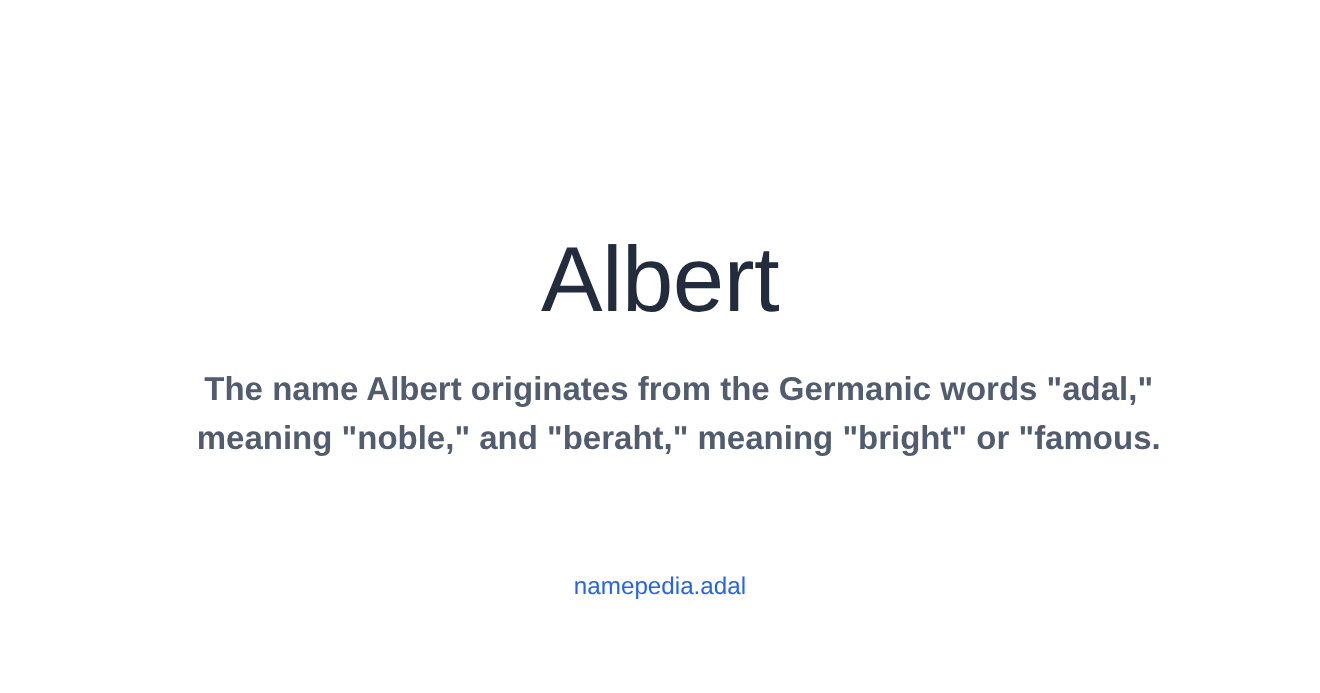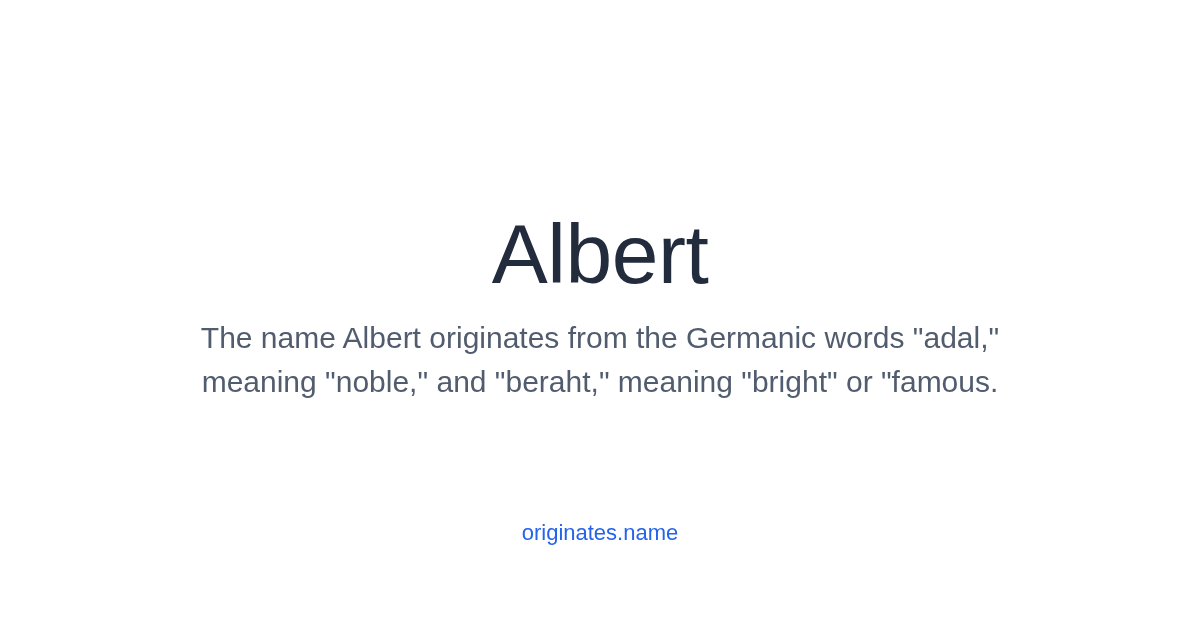--- a/index.html
+++ b/index.html
@@ -42,26 +42,26 @@
     color: #232c3d;
     white-space: nowrap;
   }
 
   .name-description {
     position: absolute;
     top: 316px;
     left: 50%;
     transform: translateX(-50%);
     width: 900px;
-    margin: 0;
+    margin: 17px;
     padding: 0;
     text-align: center;
     font-family: "Liberation Sans", sans-serif;
     font-size: 30px;
-    font-weight: 400;
+    font-weight: 700;
     line-height: 44px;
     color: #515c6e;
   }
 
   .site-footer {
     position: absolute;
     top: 518px;
     left: 0;
     right: 0;
     text-align: center;
@@ -79,16 +79,16 @@
 </head>
 <body>
 
 <div class="og-card">
 
   <h1 class="name-title">Albert</h1>
 
   <p class="name-description">The name Albert originates from the Germanic words "adal," meaning "noble," and "beraht," meaning "bright" or "famous.</p>
 
   <div class="site-footer">
-    <span class="site-link">originates.name</span>
+    <span class="site-link">namepedia.adal</span>
   </div>
 
 </div>
 
 </body></html>

